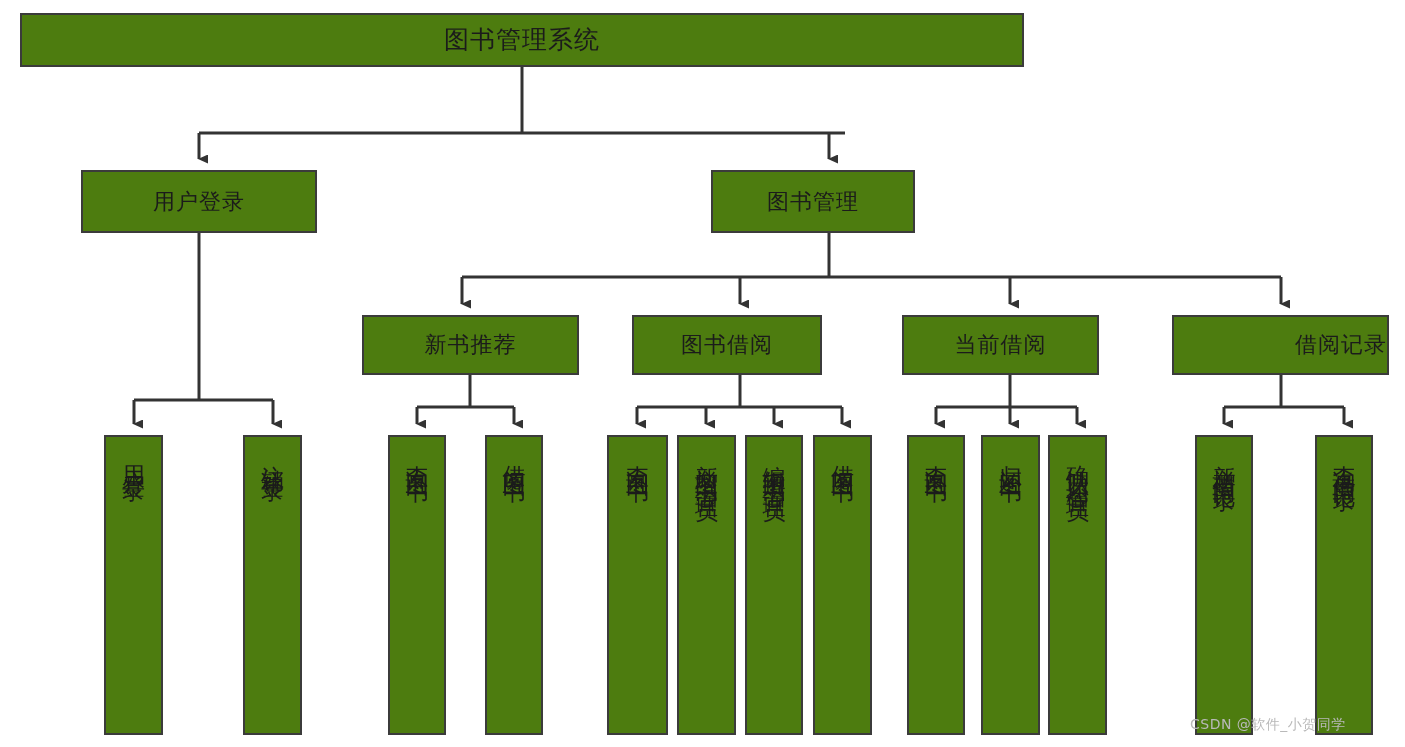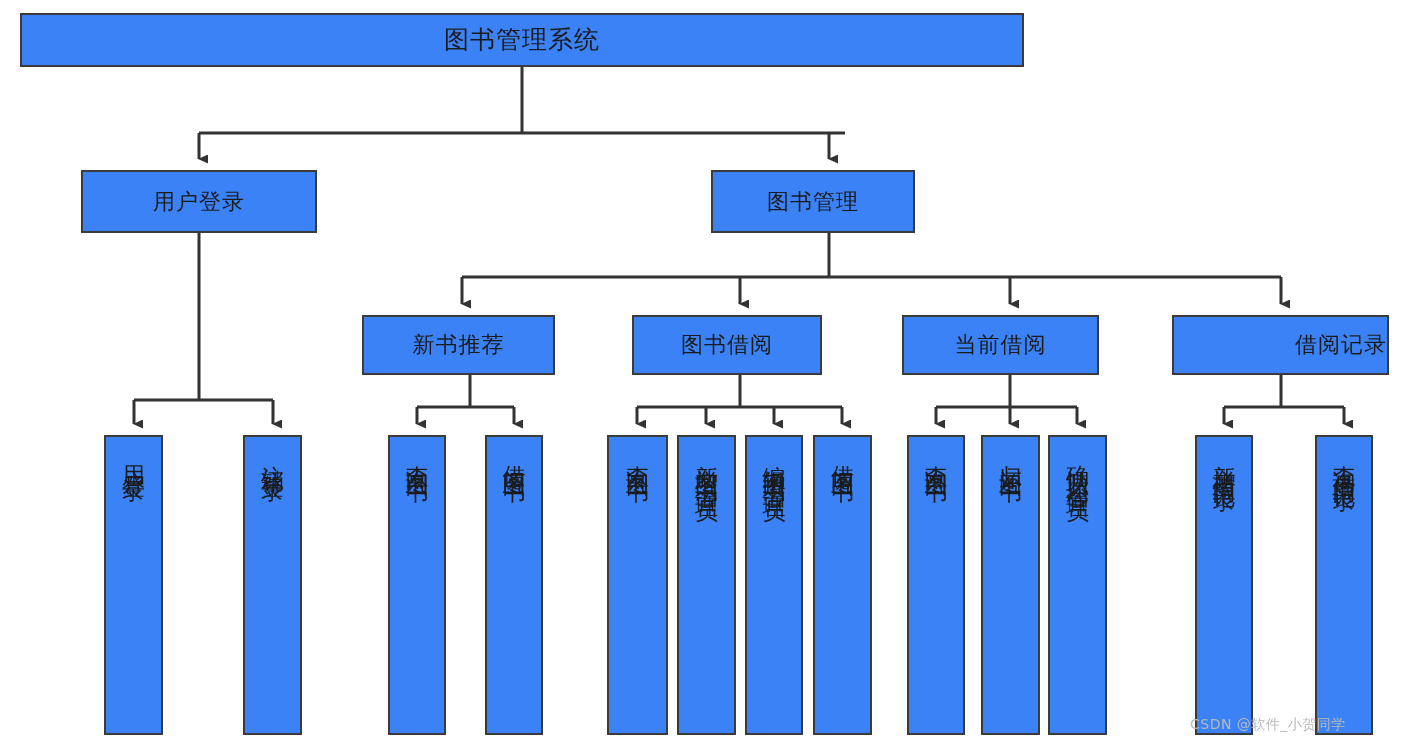--- a/index.html
+++ b/index.html
@@ -22,21 +22,21 @@
     position: absolute;
     left: 0;
     top: 0;
     width: 1405px;
     height: 747px;
     pointer-events: none;
   }
   .node {
     position: absolute;
     box-sizing: border-box;
-    background: #3b82f6;
+    background: #4d7c0f;
     border: 2.5px solid #3b3b3b;
     display: flex;
     align-items: center;
     justify-content: center;
     color: #1b1b1b;
     z-index: 2;
   }
   .node .label {
     display: block;
     text-align: center;
@@ -137,21 +137,21 @@
     <span class="label">图书管理系统</span>
   </div>
 
   <div id="nodes-layer">
       <div class="node level-1" style="left: 81px; top: 170px; width: 236px; height: 63px;">
         <span class="label">用户登录</span>
       </div>
       <div class="node level-1" style="left: 711px; top: 170px; width: 204px; height: 63px;">
         <span class="label">图书管理</span>
       </div>
-      <div class="node level-2" style="left: 362px; top: 315px; width: 193px; height: 60px; justify-content: center;">
+      <div class="node level-2" style="left: 362px; top: 315px; width: 217px; height: 60px; justify-content: center;">
         <span class="label">新书推荐</span>
       </div>
       <div class="node level-2" style="left: 632px; top: 315px; width: 190px; height: 60px;">
         <span class="label">图书借阅</span>
       </div>
       <div class="node level-2" style="left: 902px; top: 315px; width: 197px; height: 60px;">
         <span class="label">当前借阅</span>
       </div>
       <div class="node level-2" style="left: 1172px; top: 315px; width: 217px; height: 60px; justify-content: flex-end;">
         <span class="label">借阅记录</span>

